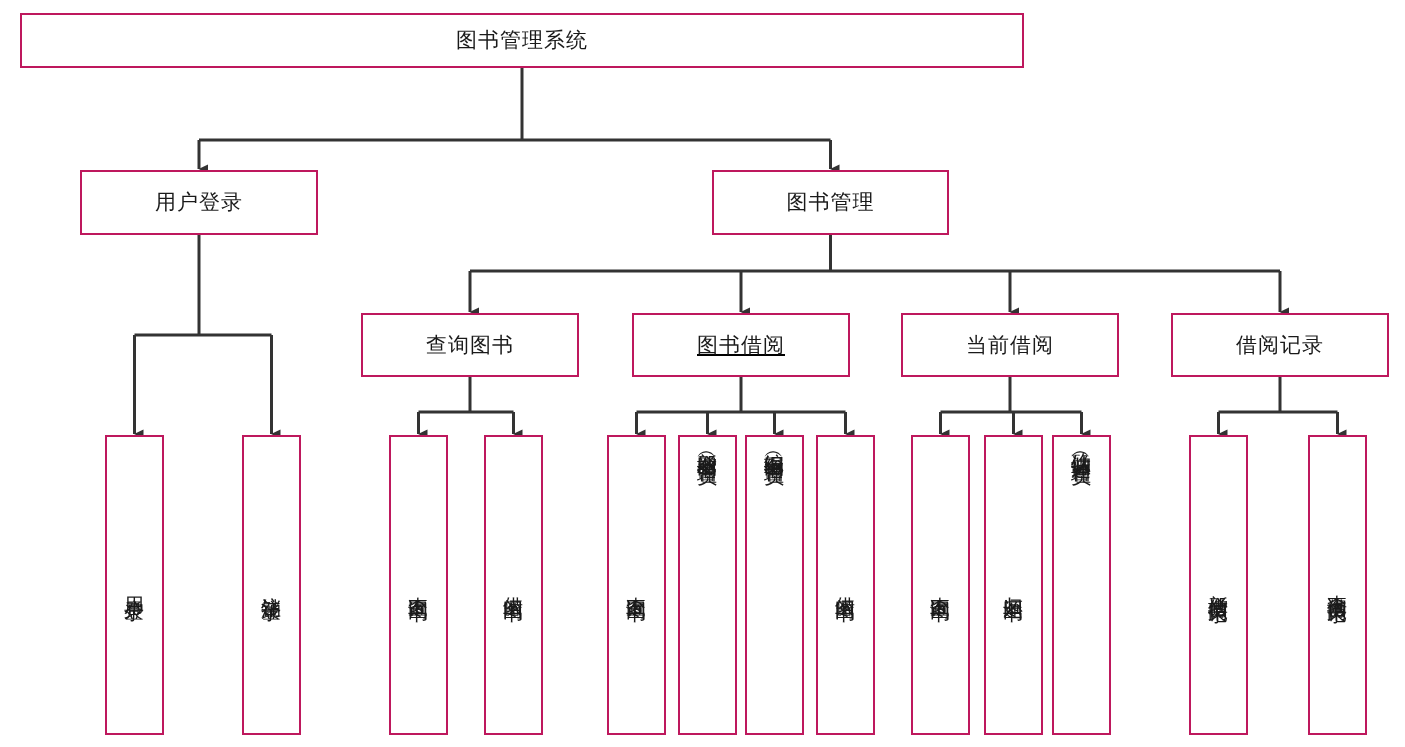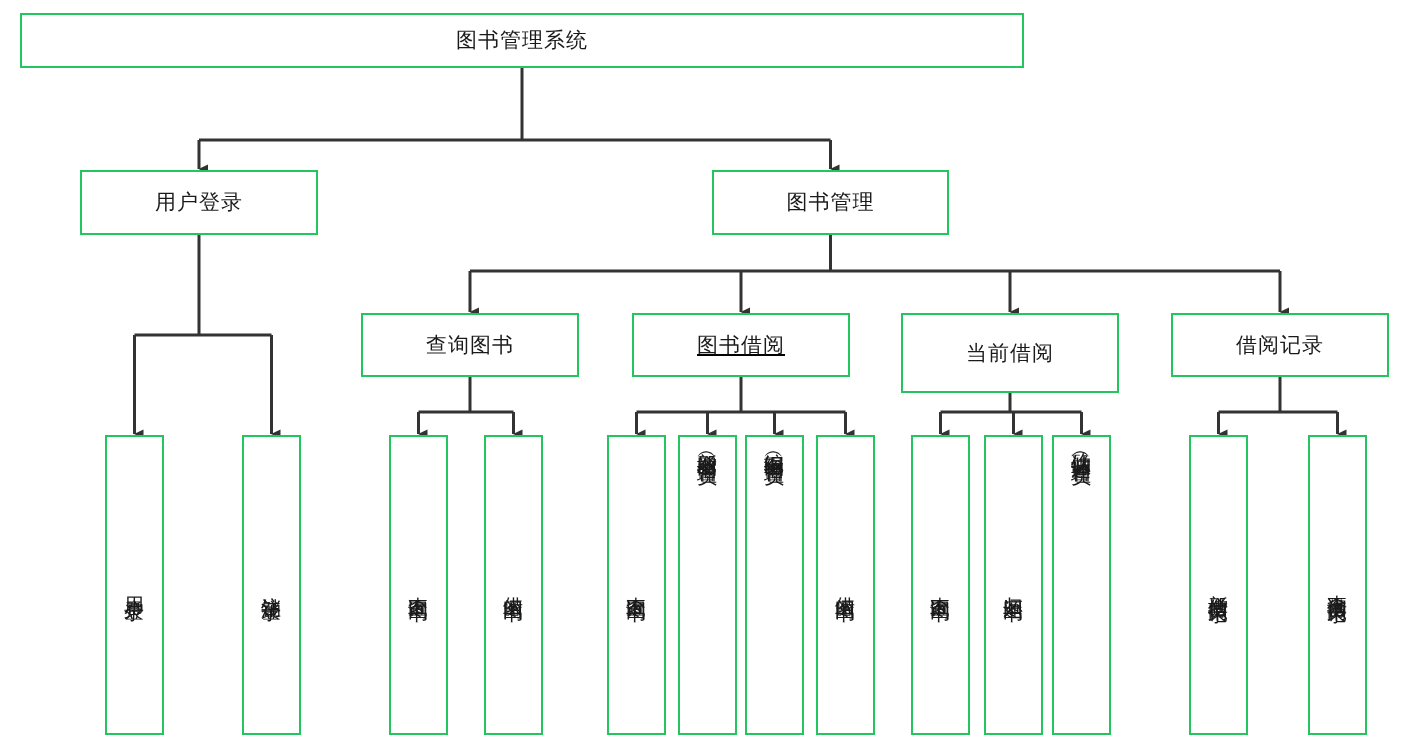--- a/index.html
+++ b/index.html
@@ -23,21 +23,21 @@
     left: 0;
     top: 0;
     width: 1405px;
     height: 747px;
     pointer-events: none;
   }
   .node {
     position: absolute;
     box-sizing: border-box;
     background: #ffffff;
-    border: 2px solid #22c55e;
+    border: 2px solid #be185d;
     display: flex;
     align-items: center;
     justify-content: center;
     text-align: center;
   }
   .node-label {
     color: #1a1a1a;
     font-size: 21px;
     line-height: 1.25;
     letter-spacing: 1px;
@@ -128,21 +128,21 @@
       </div>
       <div class="node" style="left: 712px; top: 170px; width: 237px; height: 65px;">
         <span class="node-label">图书管理</span>
       </div>
       <div class="node" style="left: 361px; top: 313px; width: 218px; height: 64px;">
         <span class="node-label">查询图书</span>
       </div>
       <div class="node" style="left: 632px; top: 313px; width: 218px; height: 64px; text-decoration: underline;">
         <span class="node-label">图书借阅</span>
       </div>
-      <div class="node" style="left: 901px; top: 313px; width: 218px; height: 80px;">
+      <div class="node" style="left: 901px; top: 313px; width: 218px; height: 64px;">
         <span class="node-label">当前借阅</span>
       </div>
       <div class="node" style="left: 1171px; top: 313px; width: 218px; height: 64px;">
         <span class="node-label">借阅记录</span>
       </div>
       <div class="node leaf leaf-center" style="left: 105px; top: 435px; width: 59px; height: 300px;">
         <span class="node-label">用户登录</span>
       </div>
       <div class="node leaf leaf-center" style="left: 242px; top: 435px; width: 59px; height: 300px;">
         <span class="node-label">注销登录</span>

